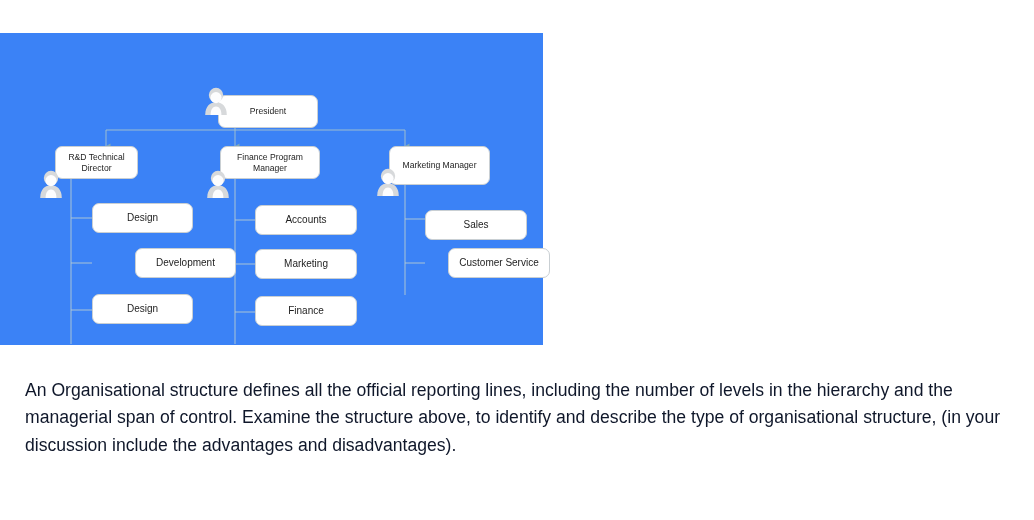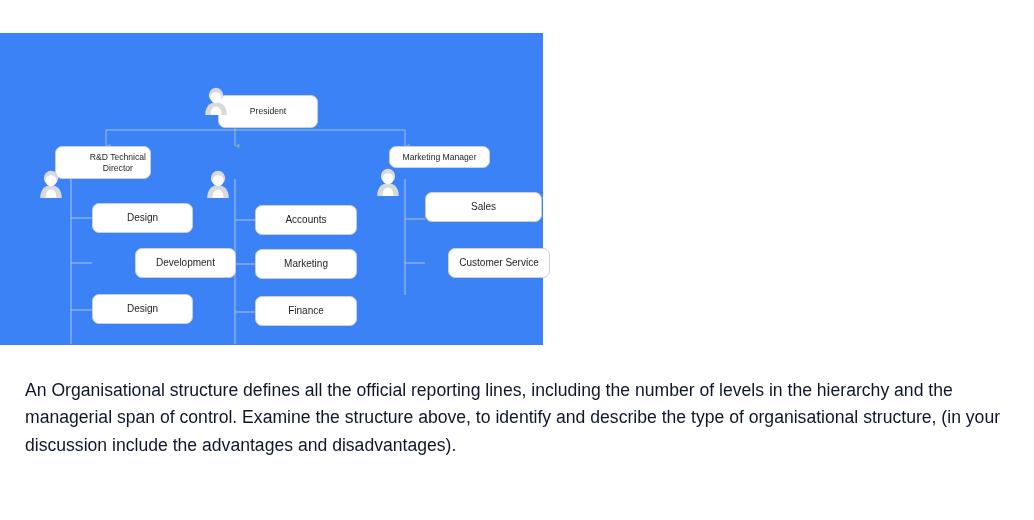--- a/index.html
+++ b/index.html
@@ -139,21 +139,21 @@
   </div>
 
   <div class="avatar" style="left:38px; top:135px;">
     <svg viewBox="0 0 26 30" xmlns="http://www.w3.org/2000/svg">
       <circle cx="13" cy="10" r="7.2" fill="#d7d9db"></circle>
       <path d="M2.2,30 C2.2,21.2 7,17.2 13,17.2 C19,17.2 23.8,21.2 23.8,30 Z" fill="#d7d9db"></path>
       <circle cx="13" cy="12.6" r="5.6" fill="#fdfdfe"></circle>
       <path d="M7.6,30 C7.6,24.2 9.8,21.4 13,21.4 C16.2,21.4 18.4,24.2 18.4,30 Z" fill="#fdfdfe"></path>
     </svg>
   </div>
-  <div class="node manager" style="left:55px; top:113px; width:96px; height:33px;justify-content:flex-end;">
+  <div class="node manager" style="left:55px; top:113px; width:83px; height:33px;">
     <span class="node-label">R&amp;D Technical
 Director</span>
   </div>
 
   <div class="node leaf" style="left:92px; top:170px; width:101px; height:30px;">
     <span class="node-label">Design</span>
   </div>
   <div class="node leaf" style="left:92px; top:215px; width:101px; height:30px;margin-left:43px;">
     <span class="node-label">Development</span>
   </div>
@@ -162,44 +162,48 @@
   </div>
 
   <div class="avatar" style="left:205px; top:135px;">
     <svg viewBox="0 0 26 30" xmlns="http://www.w3.org/2000/svg">
       <circle cx="13" cy="10" r="7.2" fill="#d7d9db"></circle>
       <path d="M2.2,30 C2.2,21.2 7,17.2 13,17.2 C19,17.2 23.8,21.2 23.8,30 Z" fill="#d7d9db"></path>
       <circle cx="13" cy="12.6" r="5.6" fill="#fdfdfe"></circle>
       <path d="M7.6,30 C7.6,24.2 9.8,21.4 13,21.4 C16.2,21.4 18.4,24.2 18.4,30 Z" fill="#fdfdfe"></path>
     </svg>
   </div>
+  <div class="node manager" style="left:220px; top:113px; width:100px; height:33px;">
+    <span class="node-label">Finance Program
+Manager</span>
+  </div>
 
   <div class="node leaf" style="left:255px; top:172px; width:102px; height:30px;">
     <span class="node-label">Accounts</span>
   </div>
   <div class="node leaf" style="left:255px; top:216px; width:102px; height:30px;">
     <span class="node-label">Marketing</span>
   </div>
   <div class="node leaf" style="left:255px; top:263px; width:102px; height:30px;">
     <span class="node-label">Finance</span>
   </div>
 
   <div class="avatar" style="left:375px; top:133px;">
     <svg viewBox="0 0 26 30" xmlns="http://www.w3.org/2000/svg">
       <circle cx="13" cy="10" r="7.2" fill="#d7d9db"></circle>
       <path d="M2.2,30 C2.2,21.2 7,17.2 13,17.2 C19,17.2 23.8,21.2 23.8,30 Z" fill="#d7d9db"></path>
       <circle cx="13" cy="12.6" r="5.6" fill="#fdfdfe"></circle>
       <path d="M7.6,30 C7.6,24.2 9.8,21.4 13,21.4 C16.2,21.4 18.4,24.2 18.4,30 Z" fill="#fdfdfe"></path>
     </svg>
   </div>
-  <div class="node manager" style="left: 389px; width: 101px; height: 22px; top: 113px; display: flex;">
+  <div class="node manager" style="left: 389px; width: 101px; height: 39px; top: 113px; display: flex;">
       <span class="node-label">Marketing Manager</span>
     </div>
 
-  <div class="node leaf" style="left:425px; top:159px; width:117px; height:30px;">
+  <div class="node leaf" style="left:425px; top:177px; width:102px; height:30px;">
     <span class="node-label">Sales</span>
   </div>
   <div class="node leaf" style="left:425px; top:215px; width:102px; height:30px;margin-left:23px;">
     <span class="node-label">Customer Service</span>
   </div>
 </div>
 
 <p id="prompt-paragraph">An Organisational structure defines all the official reporting lines, including the number of levels in the hierarchy and the managerial span of control. Examine the structure above, to identify and describe the type of organisational structure, (in your discussion include the advantages and disadvantages).</p>
 
 </body></html>

